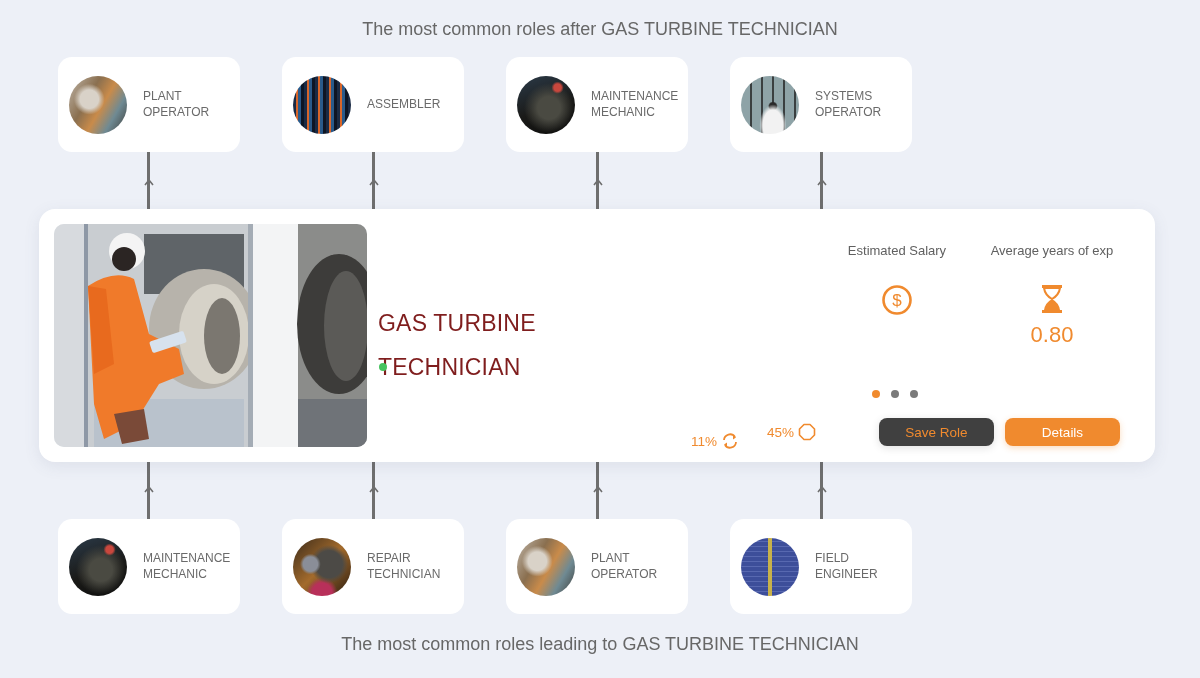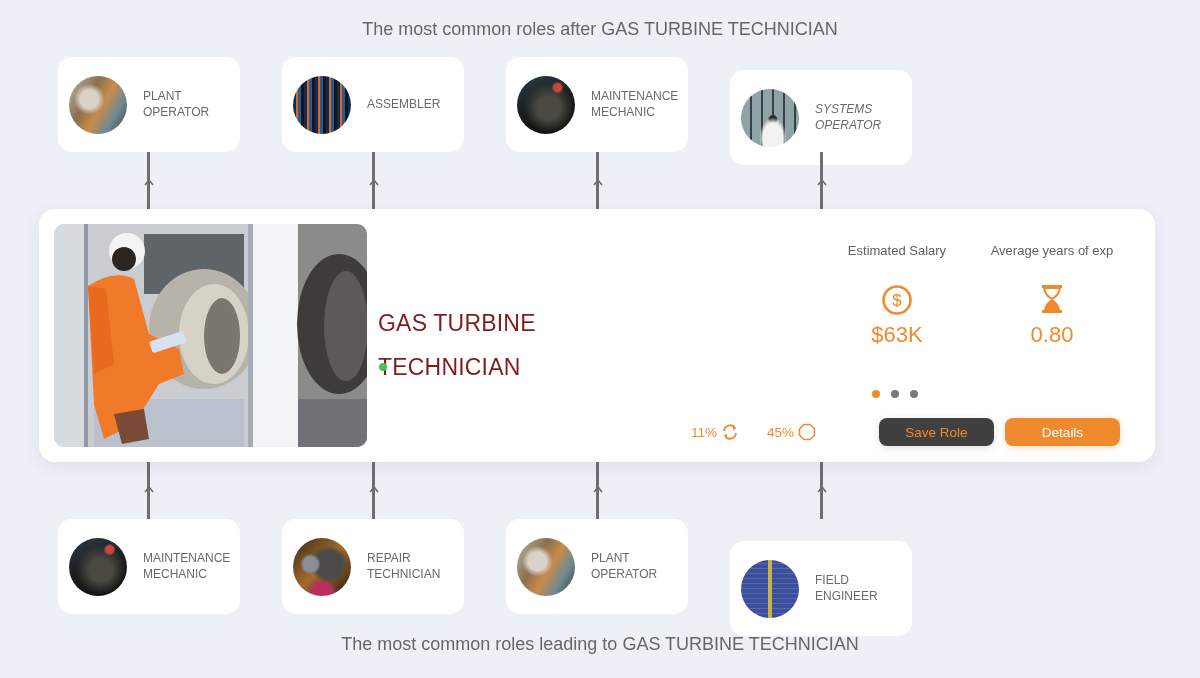--- a/index.html
+++ b/index.html
@@ -97,21 +97,21 @@
   <div class="role-label">PLANT OPERATOR</div>
 </div>
 <div class="role-card" style="left:282px; top:57px;">
   <div class="role-avatar" style="background: repeating-linear-gradient(90deg, #1a2a44 0 3px, #d9662a 3px 5px, #2a5a8a 5px 8px, #0e1524 8px 11px);"></div>
   <div class="role-label">ASSEMBLER</div>
 </div>
 <div class="role-card" style="left:506px; top:57px;">
   <div class="role-avatar" style="background: radial-gradient(circle at 70% 20%, #c9473d 0 6%, transparent 10%), radial-gradient(circle at 55% 55%, #4a4a42 0 25%, transparent 55%), linear-gradient(160deg,#2b3a48 0%,#1a1a18 55%,#0d0d0c 100%);"></div>
   <div class="role-label">MAINTENANCE MECHANIC</div>
 </div>
-<div class="role-card" style="left:730px; top:70px;font-style:italic;">
+<div class="role-card" style="left:730px; top:57px;">
   <div class="role-avatar" style="background: radial-gradient(ellipse at 55% 85%, #f2f2f2 0 22%, transparent 30%), radial-gradient(circle at 55% 52%, #2a2a2a 0 8%, transparent 11%), repeating-linear-gradient(90deg,#8ea3a7 0 9px,#3a3f40 9px 11px), #c8cfd0;"></div>
   <div class="role-label">SYSTEMS OPERATOR</div>
 </div>
 
 <div class="connector" style="left:147px; top:152px; height:57px;"></div>
 <div class="connector" style="left:372px; top:152px; height:57px;"></div>
 <div class="connector" style="left:596px; top:152px; height:57px;"></div>
 <div class="connector" style="left:820px; top:152px; height:57px;"></div>
 <svg class="arrow-head" style="left:143.5px; top:178px;" viewBox="0 0 10 10">
     <path d="M1 7 L5 2 L9 7" fill="none" stroke="#6e6e6e" stroke-width="1.6"></path>
@@ -173,21 +173,20 @@
   <div class="status-dot"></div>
 
   <div class="stat" style="left:778px;">
     <div class="stat-label">Estimated Salary</div>
     <div class="stat-icon">
       <svg width="32" height="32" viewBox="0 0 32 32">
         <circle cx="16" cy="16" r="13.5" fill="none" stroke="#f08a2e" stroke-width="2.6"></circle>
         <text x="16" y="22" text-anchor="middle" font-size="17" font-family="Liberation Sans, sans-serif" fill="#f08a2e">$</text>
       </svg>
     </div>
-    <div class="stat-value">$63K</div>
   </div>
   <div class="stat" style="left:933px;">
     <div class="stat-label">Average years of exp</div>
     <div class="stat-icon">
       <svg width="24" height="30" viewBox="0 0 24 30">
         <rect x="2" y="1" width="20" height="3" fill="#f08a2e"></rect>
         <rect x="2" y="26" width="20" height="3" fill="#f08a2e"></rect>
         <path d="M4 4 L20 4 Q19 11 12 15 Q5 11 4 4 Z" fill="none" stroke="#f08a2e" stroke-width="2"></path>
         <path d="M12 15 Q19 19 20 26 L4 26 Q5 19 12 15 Z" fill="#f08a2e"></path>
         <path d="M7 7 L17 7 Q15 11 12 13 Q9 11 7 7 Z" fill="#f08a2e" opacity="0"></path>
@@ -195,21 +194,21 @@
     </div>
     <div class="stat-value">0.80</div>
   </div>
 
   <div class="dots">
     <div class="dot active"></div>
     <div class="dot"></div>
     <div class="dot"></div>
   </div>
 
-  <div class="metric" style="left:652px;">
+  <div class="metric" style="left:652px;margin-top:9px;">
     <span>11%</span>
     <svg width="18" height="18" viewBox="0 0 18 18">
       <path d="M3 8 A6 6 0 0 1 14 5" fill="none" stroke="#f08a2e" stroke-width="1.8"></path>
       <path d="M15 10 A6 6 0 0 1 4 13" fill="none" stroke="#f08a2e" stroke-width="1.8"></path>
       <path d="M12 3 L15 5.5 L12 7.5" fill="#f08a2e"></path>
       <path d="M6 15 L3 12.5 L6 10.5" fill="#f08a2e"></path>
     </svg>
   </div>
   <div class="metric" style="left:728px;">
     <span>45%</span>
@@ -227,18 +226,18 @@
   <div class="role-label">MAINTENANCE MECHANIC</div>
 </div>
 <div class="role-card" style="left:282px; top:519px;">
   <div class="role-avatar" style="background: radial-gradient(circle at 30% 45%, #8a8e98 0 14%, transparent 20%), radial-gradient(circle at 62% 45%, #4c4a46 0 28%, transparent 40%), radial-gradient(circle at 50% 95%, #b8305a 0 16%, transparent 25%), linear-gradient(135deg,#3a2a1a 0%,#a36b2c 50%,#2a1c10 100%);"></div>
   <div class="role-label">REPAIR TECHNICIAN</div>
 </div>
 <div class="role-card" style="left:506px; top:519px;">
   <div class="role-avatar" style="background: radial-gradient(circle at 35% 40%, #d9d2c8 0 18%, transparent 30%), linear-gradient(120deg,#bfb6aa 0%,#8a6f4f 35%,#c98b4a 55%,#6f8a93 75%,#3c3a36 100%);"></div>
   <div class="role-label">PLANT OPERATOR</div>
 </div>
-<div class="role-card" style="left:730px; top:541px;">
+<div class="role-card" style="left:730px; top:519px;">
   <div class="role-avatar" style="background: linear-gradient(90deg, transparent 46%, #c9b24a 47%, #c9b24a 53%, transparent 54%), repeating-linear-gradient(0deg, #3d4e9a 0 4px, #5868b0 4px 5px), #3d4e9a;"></div>
   <div class="role-label">FIELD ENGINEER</div>
 </div>
 
 <div id="title-bottom" class="section-title">The most common roles leading to GAS TURBINE TECHNICIAN</div>
 
 </body></html>

